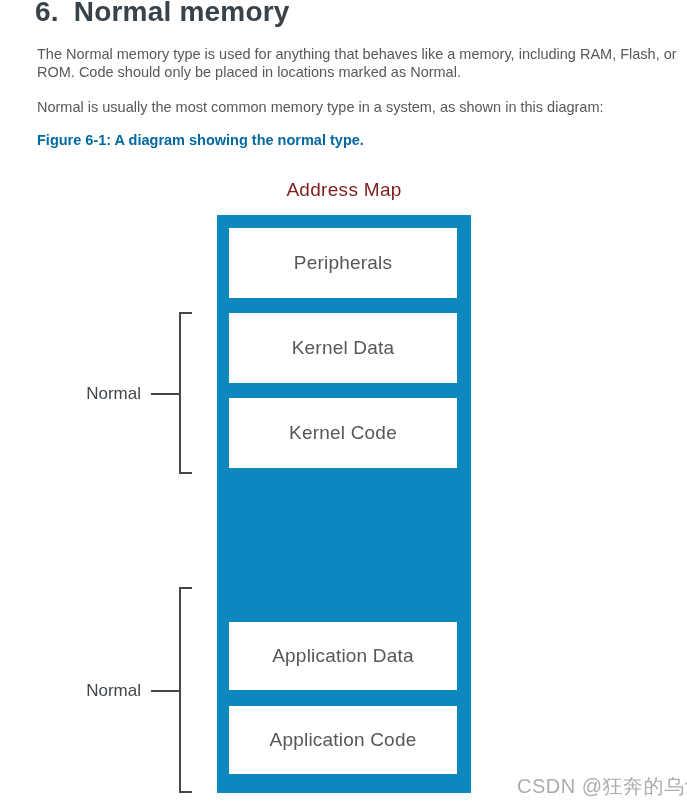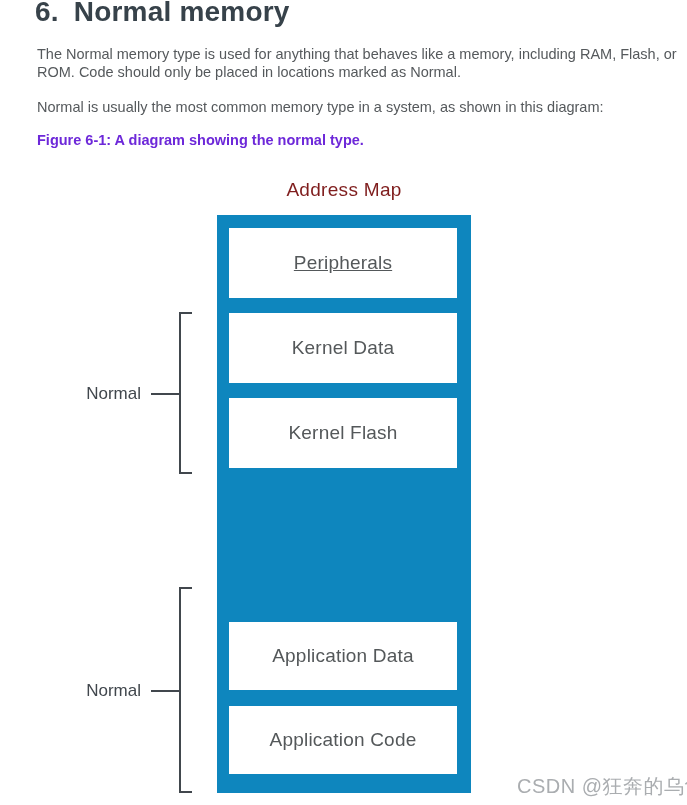--- a/index.html
+++ b/index.html
@@ -15,38 +15,38 @@
 
   .para {
     position:absolute; left:18px; width:648px;
     font-size:14.5px; line-height:17.5px; color:#55595C;
   }
   .p1 { top:46px; }
   .p2 { top:99px; }
 
   .caption {
     position:absolute; left:18px; top:132px;
-    font-size:14.5px; font-weight:700; color:#6d28d9;
+    font-size:14.5px; font-weight:700; color:#0369a1;
   }
 
   .diagram { position:absolute; inset:0; }
 
   .addr-title {
     position:absolute; left:198px; top:179px; width:254px;
     text-align:center; font-size:19px; color:#7f1d1d; letter-spacing:0.3px;
   }
 
   .column { position:absolute; left:198px; top:215px; width:254px; height:578px; }
 
   .blk {
     position:absolute; left:210px; width:228px; background:#ffffff;
     display:flex; align-items:center; justify-content:center;
     font-size:19px; color:#54585A; letter-spacing:0.2px;
   }
-  .b0 { top:228px; height:70px;text-decoration:underline; }
+  .b0 { top:228px; height:70px; }
   .b1 { top:313px; height:70px; }
   .b2 { top:398px; height:70px; }
   .b3 { top:622px; height:68px; }
   .b4 { top:706px; height:68px; }
 
   .bracket {
     position:absolute; left:160px; width:13px;
     border:2px solid #41474D; border-right:none;
   }
   .br1 { top:312px; height:162px; }
@@ -83,21 +83,21 @@
   <p class="caption">Figure 6-1: A diagram showing the normal type.</p>
 
   <div class="diagram">
 
     <div class="addr-title">Address Map</div>
 
     <div class="column" style="background: rgb(14, 134, 190);"></div>
 
     <div class="blk b0">Peripherals</div>
     <div class="blk b1">Kernel Data</div>
-    <div class="blk b2">Kernel Flash</div>
+    <div class="blk b2">Kernel Code</div>
     <div class="blk b4">Application Code</div>
     <div class="blk b3">Application Data</div>
 
     <div class="bracket br1"></div>
     <div class="connector c1"></div>
     <div class="side-label l1">Normal</div>
 
     <div class="bracket br2"></div>
     <div class="connector c2"></div>
     <div class="side-label l2">Normal</div>

